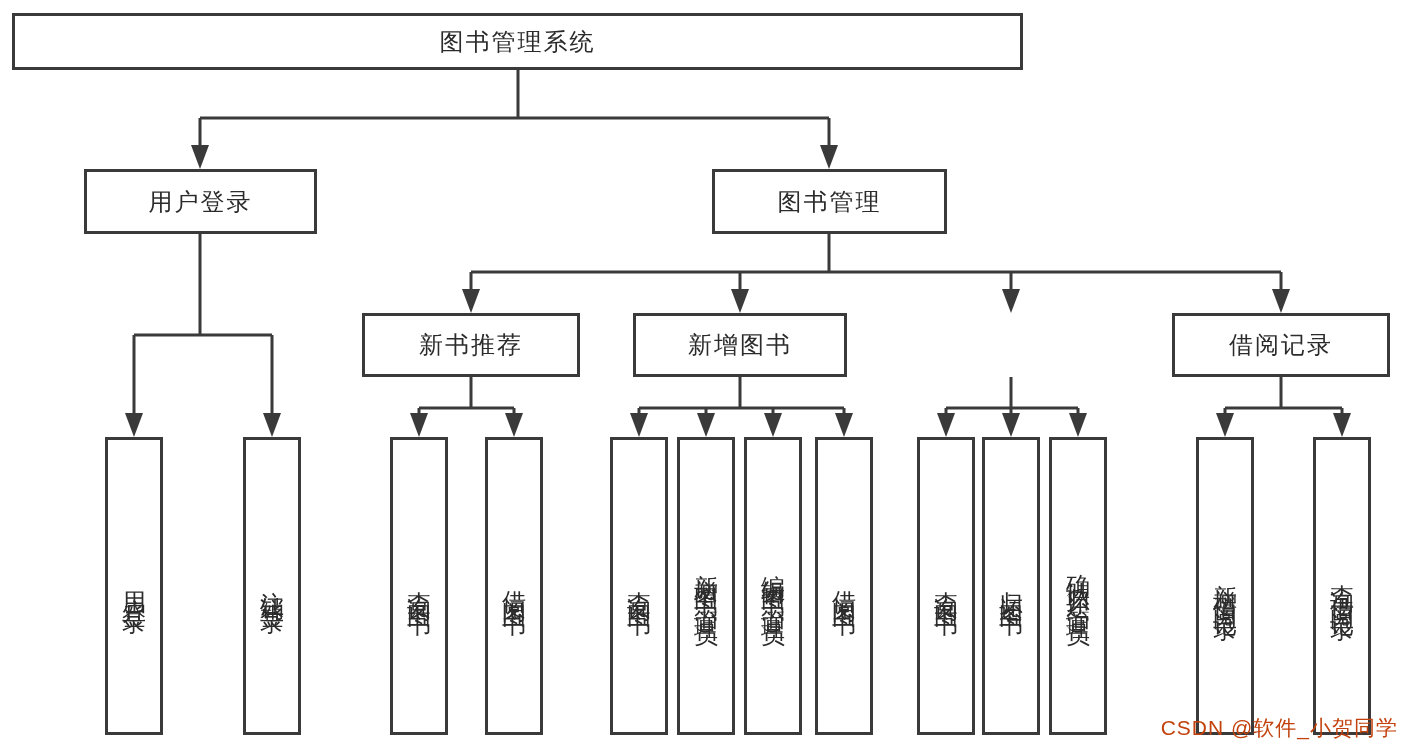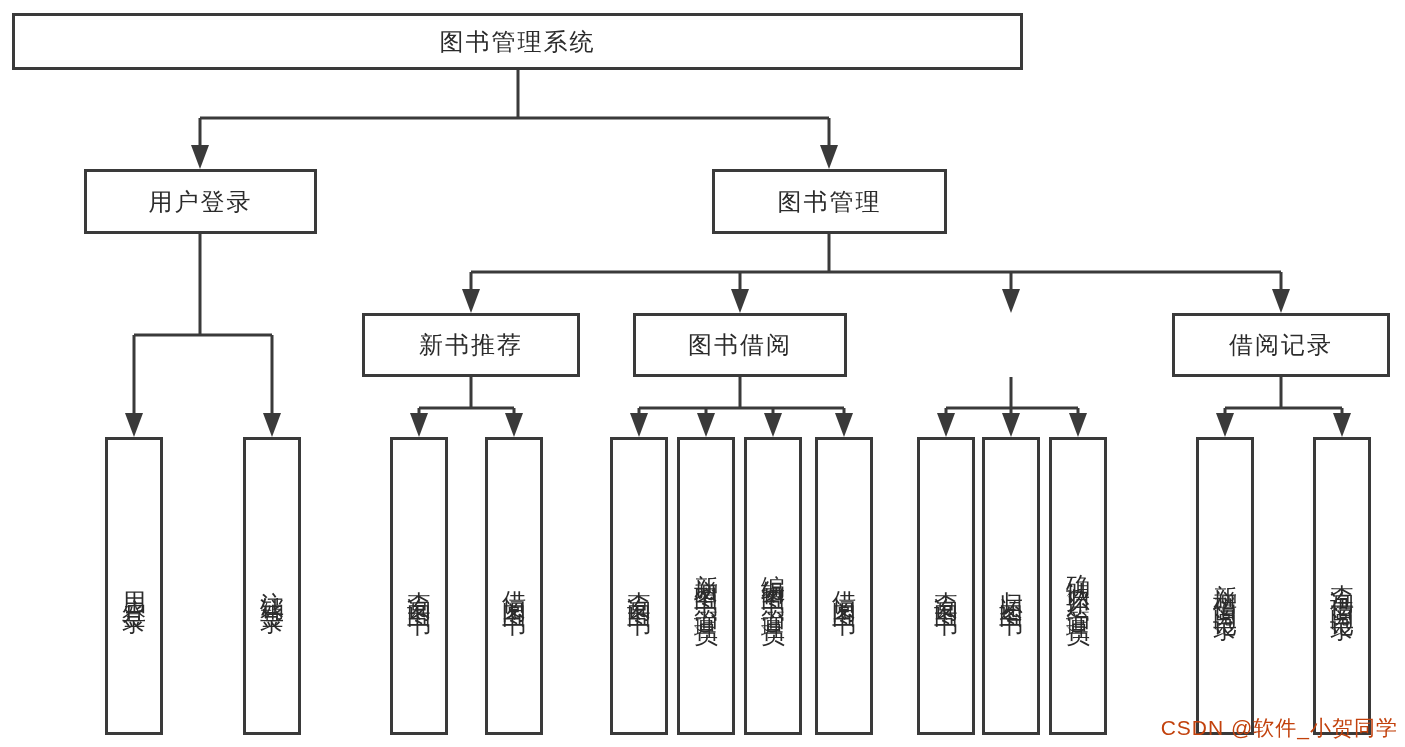--- a/index.html
+++ b/index.html
@@ -122,21 +122,21 @@
     <span>用户登录</span>
   </div>
   <div class="node hnode l3 l3-a">
     <span>新书推荐</span>
   </div>
 
   <div class="node hnode l2-b">
     <span>图书管理</span>
   </div>
   <div class="node hnode l3 l3-b">
-    <span>图书借阅</span>
+    <span>新增图书</span>
   </div>
   <div class="node hnode l3 l3-d">
     <span>借阅记录</span>
   </div>
 
   <div class="node leaf" style="left:105px">
     <span class="vtext">用户登录</span>
   </div>
   <div class="node leaf" style="left:243px">
     <span class="vtext">注销登录</span>

